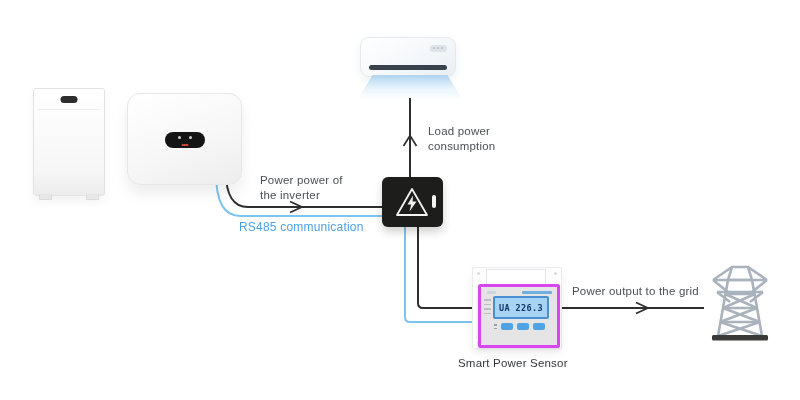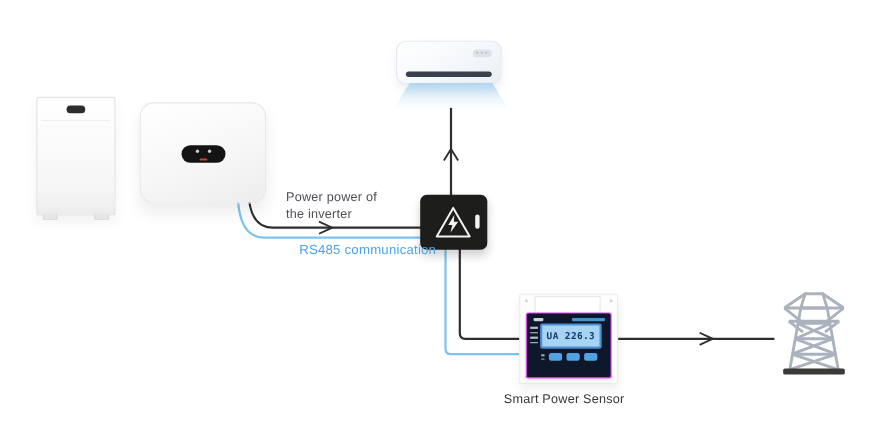--- a/index.html
+++ b/index.html
@@ -52,21 +52,21 @@
   .jbox .handle{position:absolute;right:7px;top:18px;width:4.5px;height:13px;border-radius:2.5px;background:#f4f4f2;}
   .jbox svg{position:absolute;left:12px;top:9px;}
 
   
   .sensor-plate{left:472px;top:267px;width:88px;height:80px;background:#fdfdfe;border:1px solid #ececef;
                 border-radius:2px;box-shadow:0 5px 9px rgba(0,0,0,.06);}
   .sensor-plate .screw{position:absolute;width:3px;height:3px;border-radius:50%;background:#d7dade;}
   .sensor-plate .screw.tl{left:4px;top:4px}.sensor-plate .screw.tr{right:4px;top:4px}
   .sensor-plate .screw.bl{left:4px;bottom:4px}.sensor-plate .screw.br{right:4px;bottom:4px}
   .sensor-tab{left:486px;top:269px;width:58px;height:16px;background:#ffffff;border:1px solid #e5e7eb;border-bottom:none;z-index:2;}
-  .sensor-body{left:478px;top:284px;width:76px;height:58px;background:#0f172a;border:1px solid #d946ef;
+  .sensor-body{left:478px;top:284px;width:76px;height:58px;background:#e5e5e5;border:3px solid #d946ef;
                border-radius:2.5px;box-shadow:0 2px 4px rgba(0,0,0,.07);}
   .sensor-body .brandline{position:absolute;right:5px;top:4px;width:30px;height:2.5px;background:#5aa7e0;opacity:.85;border-radius:1px;}
   .sensor-body .branddot{position:absolute;left:6px;top:4px;width:9px;height:2.5px;background:#cdd4da;border-radius:1px;}
   .lcd{position:absolute;left:12px;top:9px;width:52px;height:19px;background:#a6d4f2;
        border:2px solid #4a8fd4;border-radius:2px;display:flex;align-items:center;justify-content:center;}
   .lcd span{font-family:"DejaVu Sans Mono",monospace;font-weight:bold;font-size:8.5px;color:#17356f;letter-spacing:.4px;}
   .btnrow{position:absolute;left:20px;top:36px;display:flex;gap:4px;}
   .sbtn{width:12px;height:6.5px;border-radius:2px;background:#4fa3e4;}
   .side-marks{position:absolute;left:3px;top:12px;}
   .side-marks i{display:block;width:7px;height:1.5px;background:#b9bec5;margin-bottom:3px;}
@@ -176,16 +176,21 @@
       <path d="M15,46 L52,60 M49,46 L12,60"></path>
       <path d="M12,60 L54,74 M52,60 L10,74"></path>
     </g>
     <rect x="4" y="73" width="56" height="5.5" rx="1.5" fill="#3a3a38"></rect>
   </svg>
 
   <div class="abs label" style="left:260px;top:173px;">
     <div>Power power of</div>
     <div>the inverter</div>
   </div>
-  <div class="abs label blue" style="left:239px;top:220px;margin-left:33px;">RS485 communication</div>
+  <div class="abs label blue" style="left:239px;top:220px;">RS485 communication</div>
+  <div class="abs label" style="left:428px;top:124px;">
+    <div>Load power</div>
+    <div>consumption</div>
+  </div>
+  <div class="abs label" style="left:572px;top:284px;">Power output to the grid</div>
   <div class="abs label caption">Smart Power Sensor</div>
 
 </div>
 
 </body></html>

